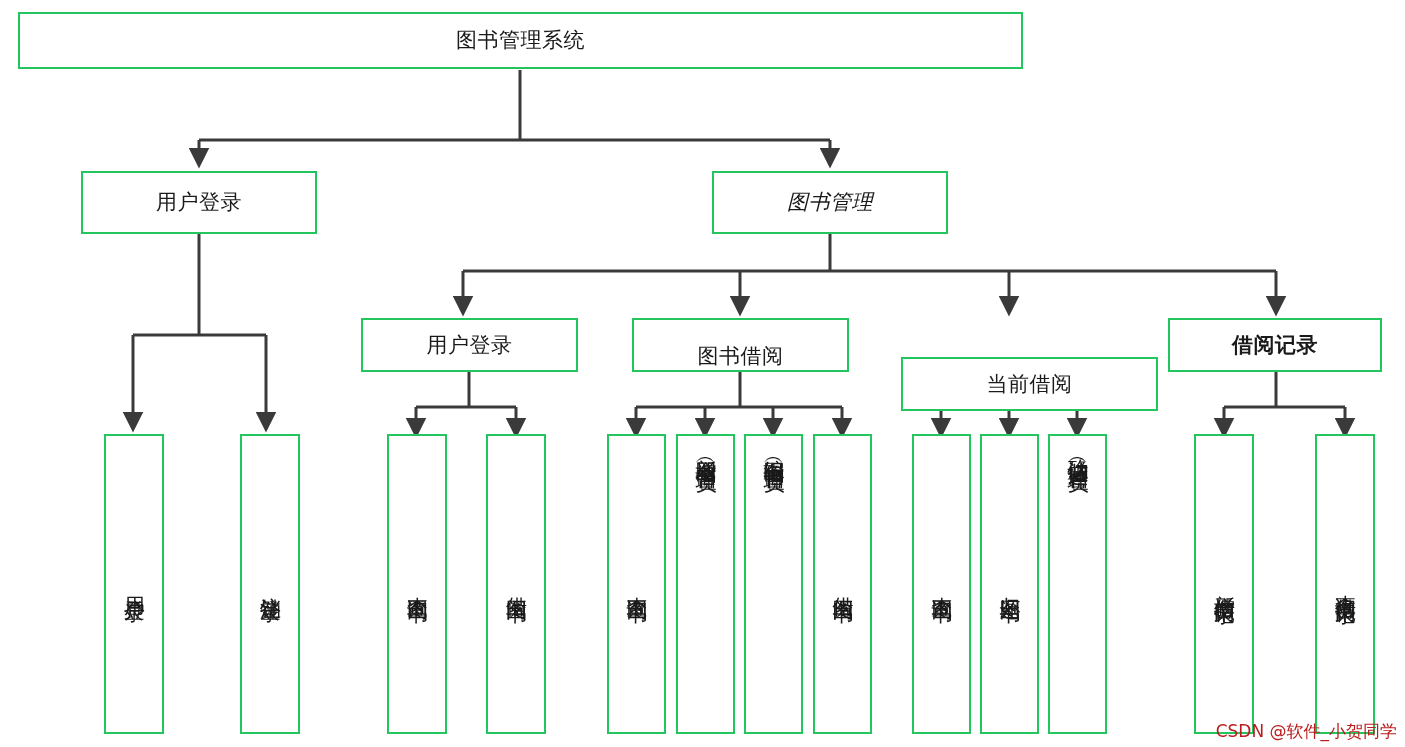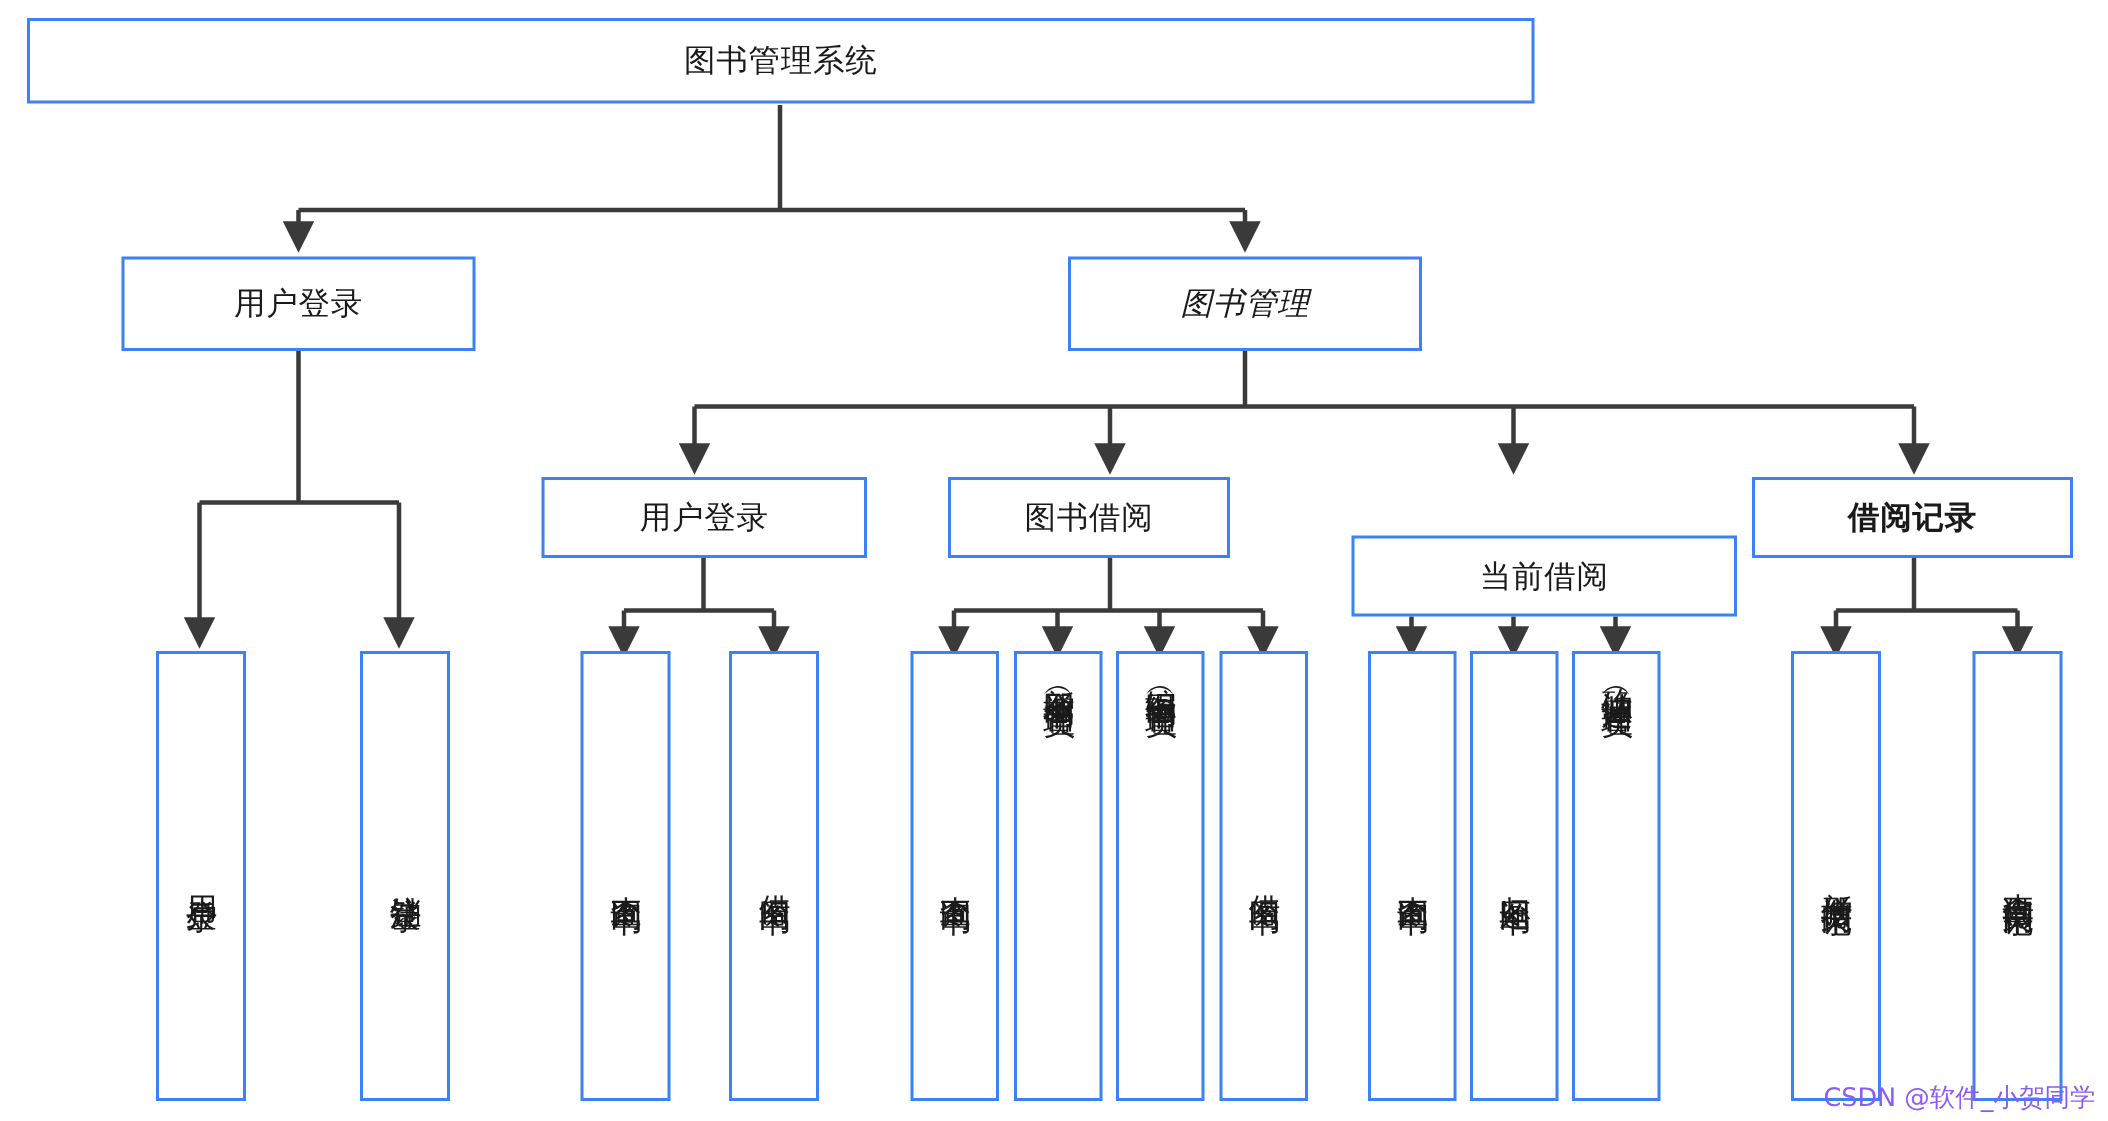--- a/index.html
+++ b/index.html
@@ -21,21 +21,21 @@
   #diagram-svg {
     position: absolute;
     left: 0;
     top: 0;
     width: 1405px;
     height: 747px;
   }
   .node {
     position: absolute;
     box-sizing: border-box;
-    border: 2px solid #3b82f6;
+    border: 2px solid #22c55e;
     background: #ffffff;
     display: flex;
     align-items: center;
     justify-content: center;
     color: #1a1a1a;
     z-index: 2;
   }
   .node-label {
     display: block;
     text-align: center;
@@ -61,21 +61,21 @@
   }
   .node.vertical.centered {
     align-items: center;
     padding-top: 0;
   }
   #watermark {
     position: absolute;
     right: 8px;
     bottom: 4px;
     font-size: 17px;
-    color: #8b5cf6;
+    color: #b91c1c;
     z-index: 5;
     white-space: nowrap;
     pointer-events: none;
     text-align: center;
   }
 </style>
 </head>
 <body>
 
 <div id="diagram-root">
@@ -151,21 +151,21 @@
   </div>
 
   <div class="node horizontal" style="left:712px; top:171px; width:236px; height:63px;font-style:italic;">
     <span class="node-label">图书管理</span>
   </div>
 
   <div class="node horizontal" style="left:361px; top:318px; width:217px; height:54px;">
     <span class="node-label">用户登录</span>
   </div>
 
-  <div class="node horizontal" style="left:632px; top:318px; width:188px; height:54px;">
+  <div class="node horizontal" style="left:632px; top:318px; width:217px; height:54px;align-items:flex-end;">
     <span class="node-label">图书借阅</span>
   </div>
 
   <div class="node horizontal" style="left:901px; top:318px; width:257px; height:54px;margin-top:39px;">
     <span class="node-label">当前借阅</span>
   </div>
 
   <div class="node horizontal" style="left:1168px; top:318px; width:214px; height:54px;font-weight:bold;">
     <span class="node-label">借阅记录</span>
   </div>

